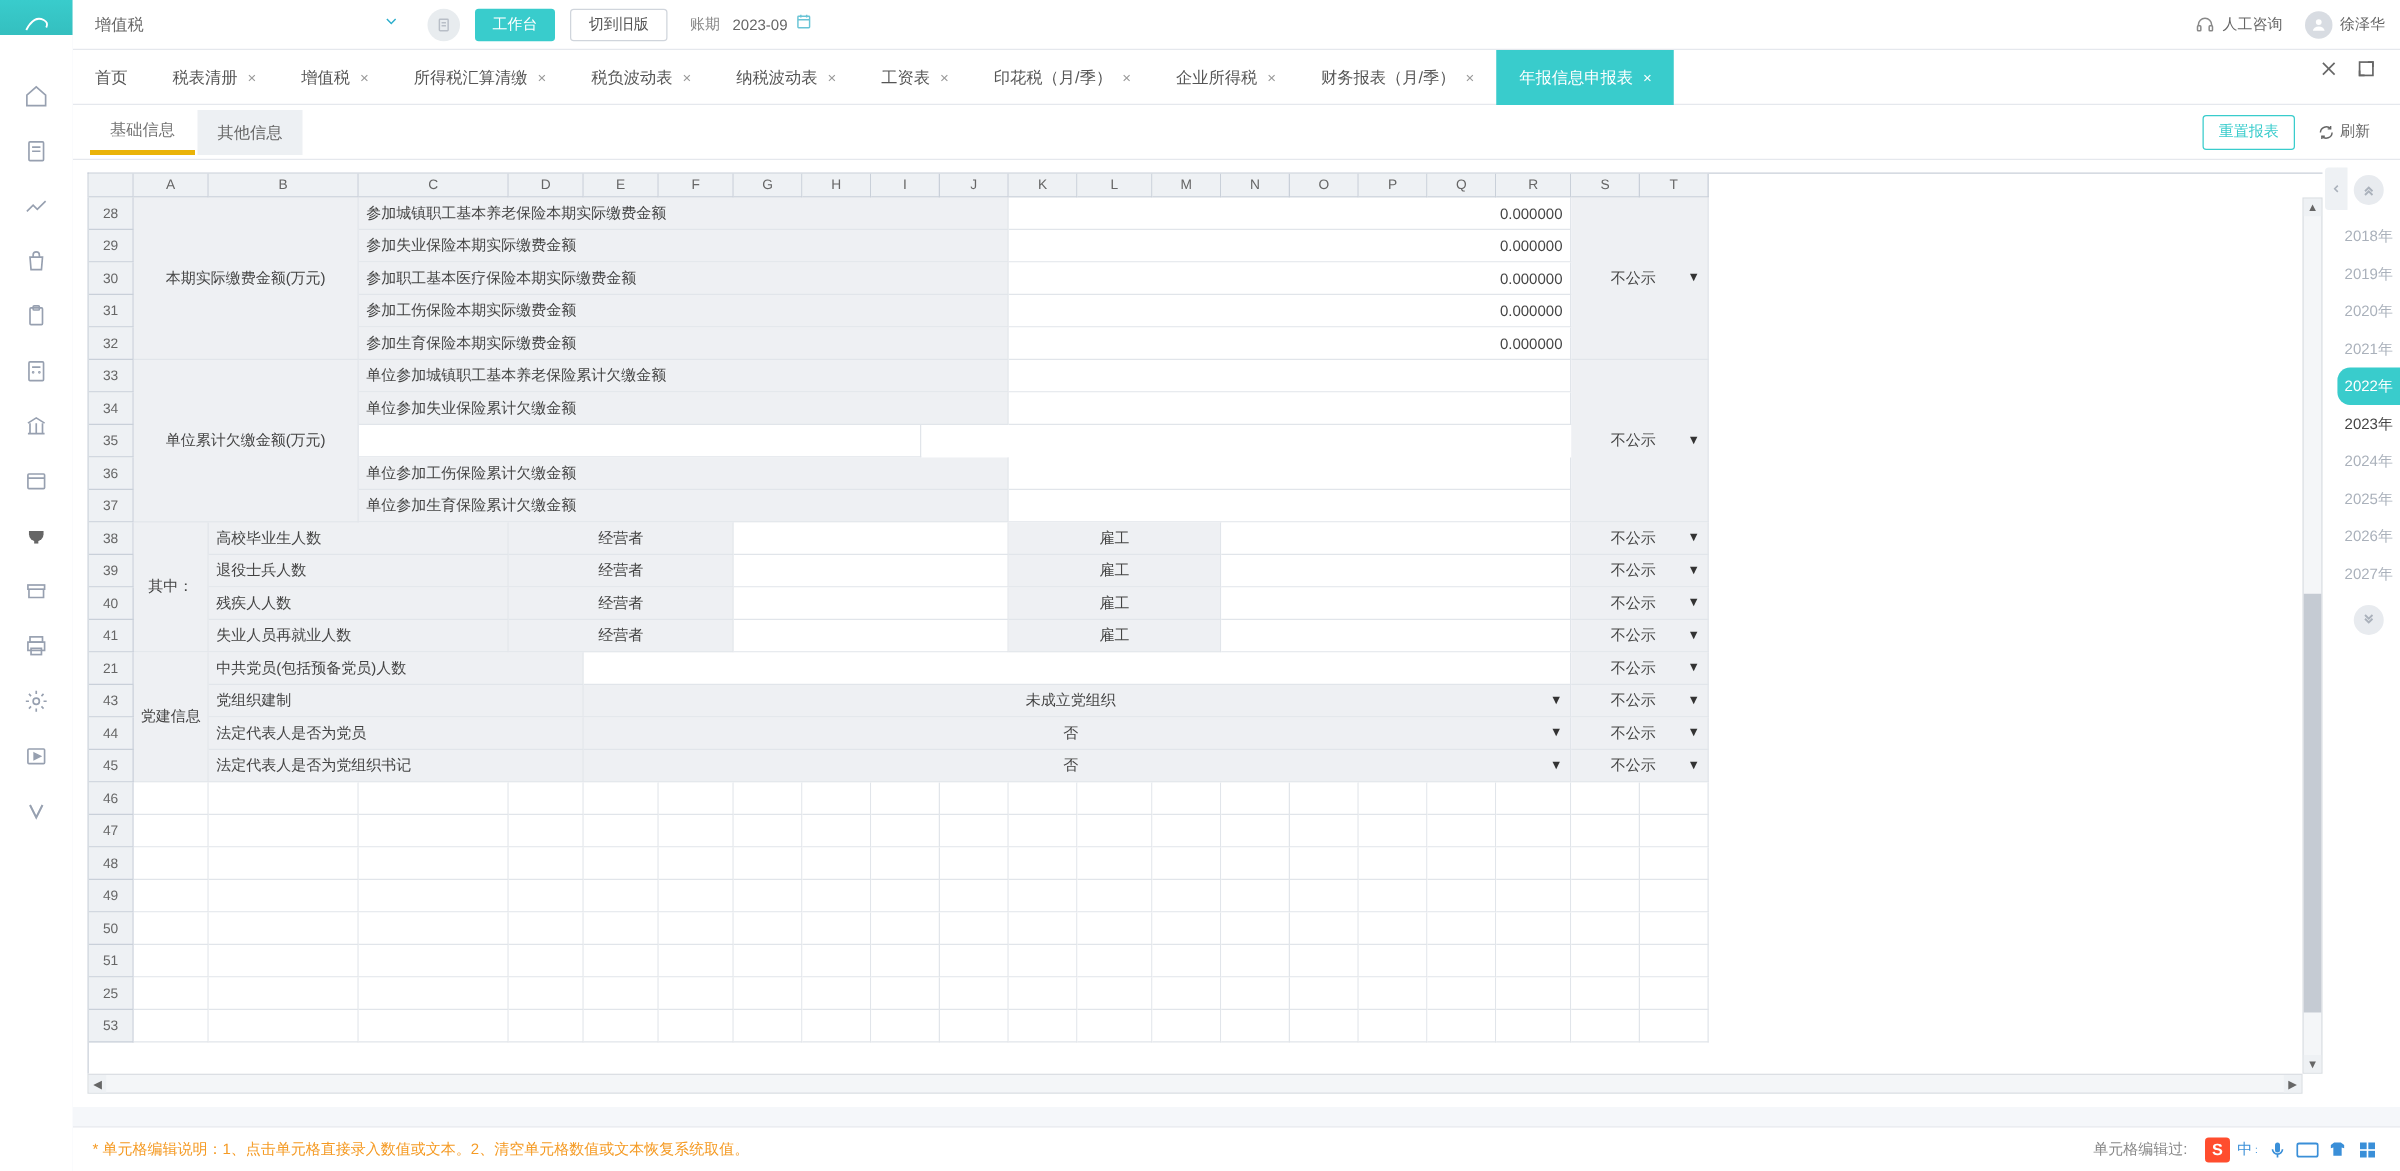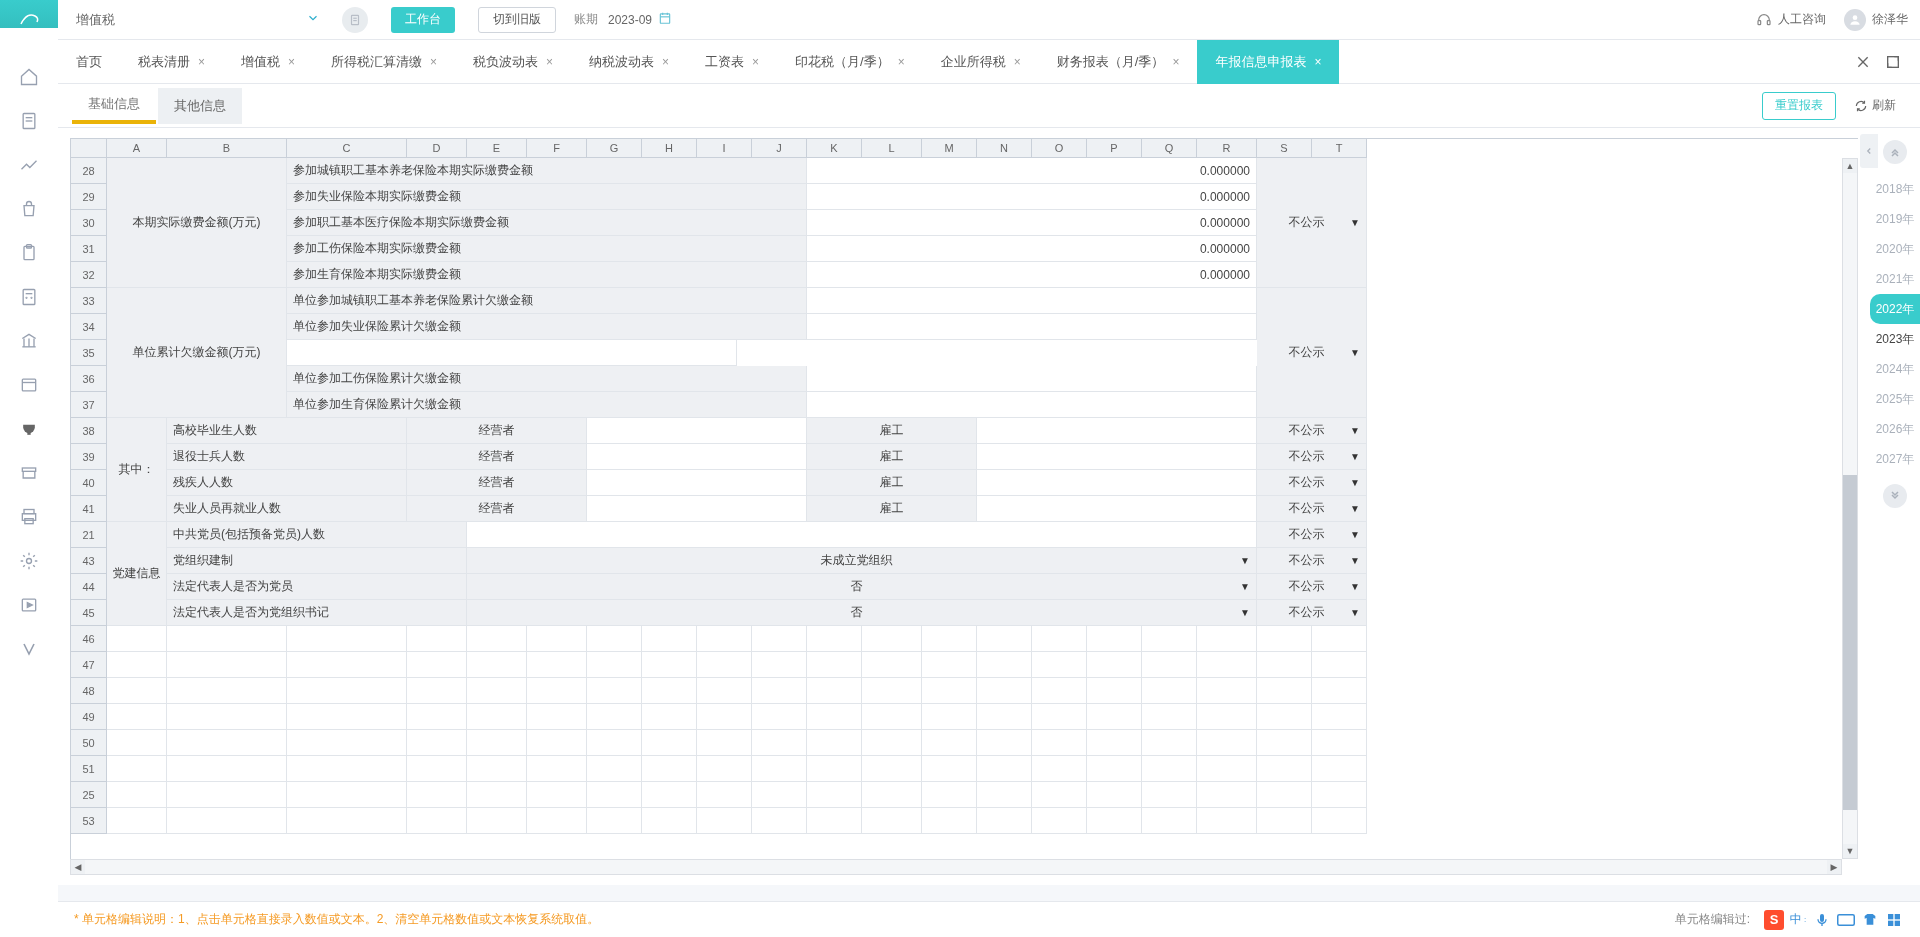--- a/index.html
+++ b/index.html
@@ -13,35 +13,35 @@
 .side-icon { height: 44px; display: flex; align-items: center; justify-content: center; color: #97a0b0; cursor: pointer; }
 .side-icon.active { color: #666; }
 .side-icon svg { width: 20px; height: 20px; }
 
 
 .top-header { position: fixed; left: 58px; right: 0; top: 0; height: 40px; background: #fff; border-bottom: 1px solid #e5e8ed; display: flex; align-items: center; padding: 0 12px; z-index: 50; }
 .vat-label { font-size: 13px; color: #666; margin-left: 6px; min-width: 200px; }
 .chev-down { color: #2caecc; margin-left: auto; margin-right: 10px; }
 .vat-wrap { display: flex; align-items: center; width: 260px; }
 .round-icon { width: 26px; height: 26px; border-radius: 50%; background: #e8ecef; display: flex; align-items: center; justify-content: center; color: #b8bec7; margin-left: 12px; }
-.top-btn { height: 26px; padding: 0 14px; border-radius: 3px; font-size: 12px; display: flex; align-items: center; margin-left: 23px; cursor: pointer; text-align: center; }
+.top-btn { height: 26px; padding: 0 14px; border-radius: 3px; font-size: 12px; display: flex; align-items: center; margin-left: 12px; cursor: pointer; text-align: center; }
 .top-btn.primary { background: #39cccc; color: #fff; border: none; }
 .top-btn.outline { background: #fff; color: #555; border: 1px solid #d0d5dc; }
 .period-label { font-size: 12px; color: #888; margin-left: 18px; }
 .period-value { font-size: 12px; color: #666; margin-left: 10px; }
 .cal-icon { color: #69c4d6; margin-left: 6px; }
 .spacer { flex: 1; }
 .hs-icon { width: 16px; height: 16px; color: #888; margin-right: 6px; }
 .support-text { font-size: 12px; color: #666; margin-right: 18px; cursor: pointer; }
 .avatar { width: 22px; height: 22px; border-radius: 50%; background: #d8dce2; display: flex; align-items: center; justify-content: center; margin-right: 6px; }
 .avatar svg { width: 14px; height: 14px; color: #fff; }
 .username { font-size: 12px; color: #666; }
 
 
-.tab-bar { position: fixed; left: 58px; right: 0; top: 40px; height: 44px; background: #fff; border-bottom: 1px solid #e5e8ed; display: flex; align-items: center; z-index: 40; }
+.tab-bar { position: fixed; left: 58px; right: 0; top: 40px; height: 44px; background: #fff; border-bottom: 1px solid #e5e8ed; display: flex; align-items: flex-start; z-index: 40; }
 .tab { height: 44px; display: flex; align-items: center; padding: 0 18px; font-size: 13px; color: #555; cursor: pointer; position: relative; }
 .tab.active { background: #39cccc; color: #fff; }
 .tab .close-x { margin-left: 8px; font-size: 12px; color: #999; }
 .tab.active .close-x { color: #fff; }
 .tab-tools { margin-left: auto; display: flex; align-items: center; padding-right: 12px; }
 .tab-tool-btn { width: 30px; height: 30px; display: flex; align-items: center; justify-content: center; color: #666; cursor: pointer; }
 
 
 .subtab-row { position: fixed; left: 58px; right: 0; top: 84px; height: 44px; background: #fff; display: flex; align-items: center; z-index: 30; border-bottom: 1px solid #e5e8ed; }
 .subtab { height: 36px; padding: 0 16px; display: flex; align-items: center; font-size: 13px; cursor: pointer; }

